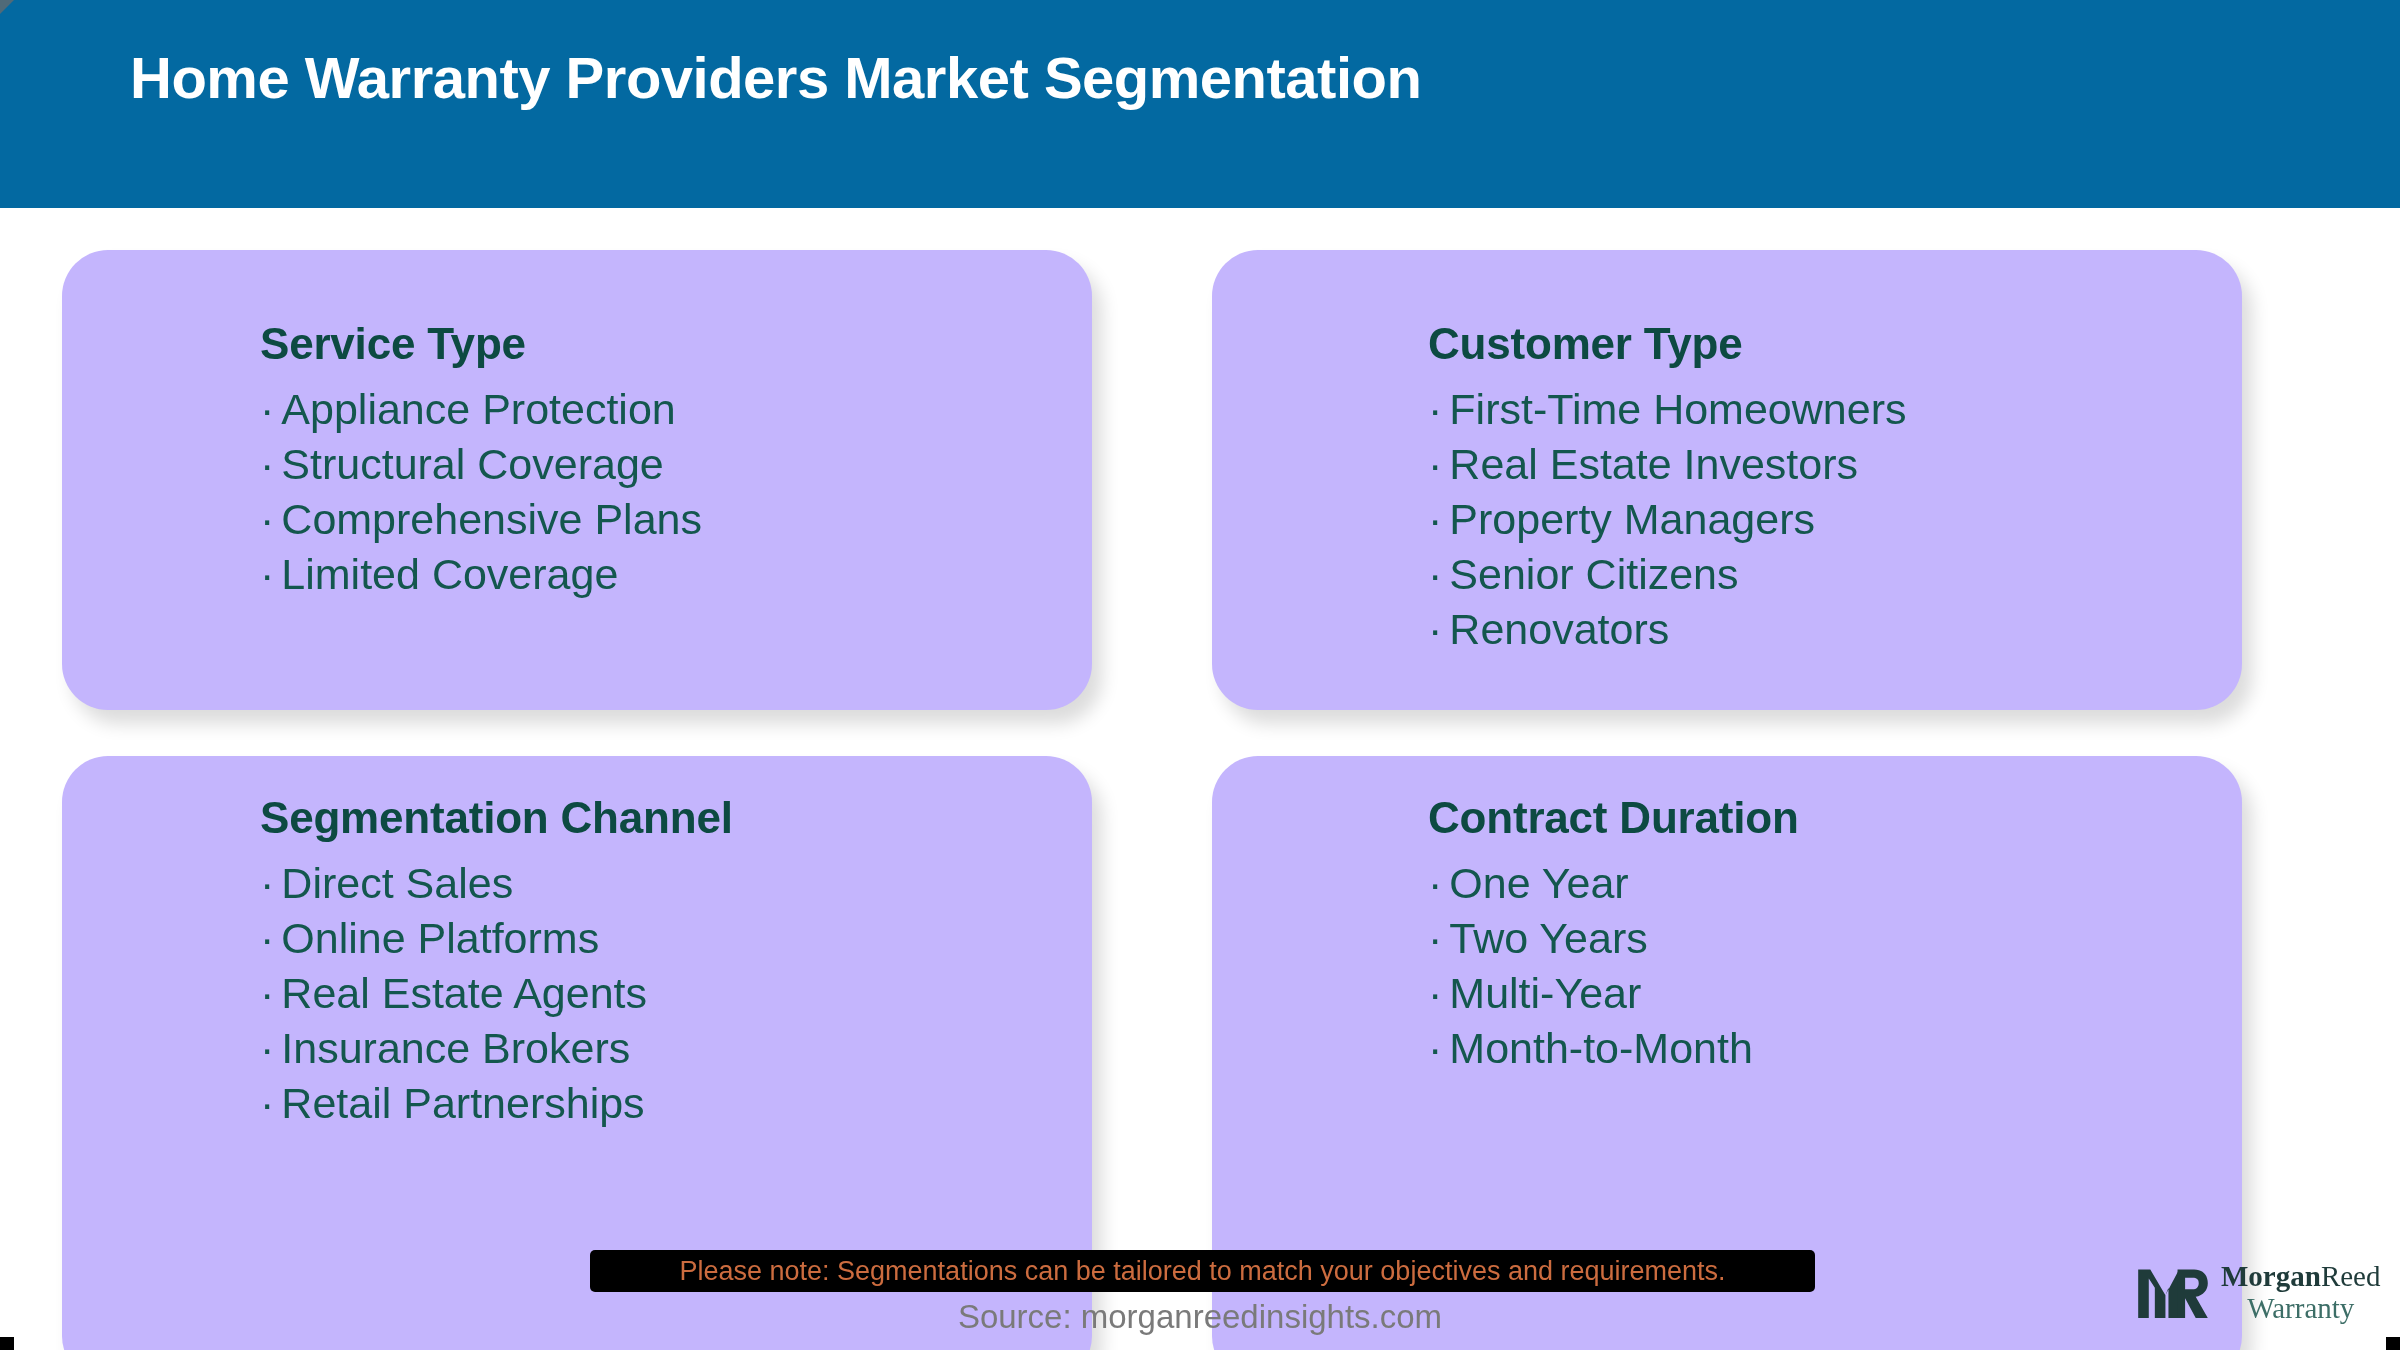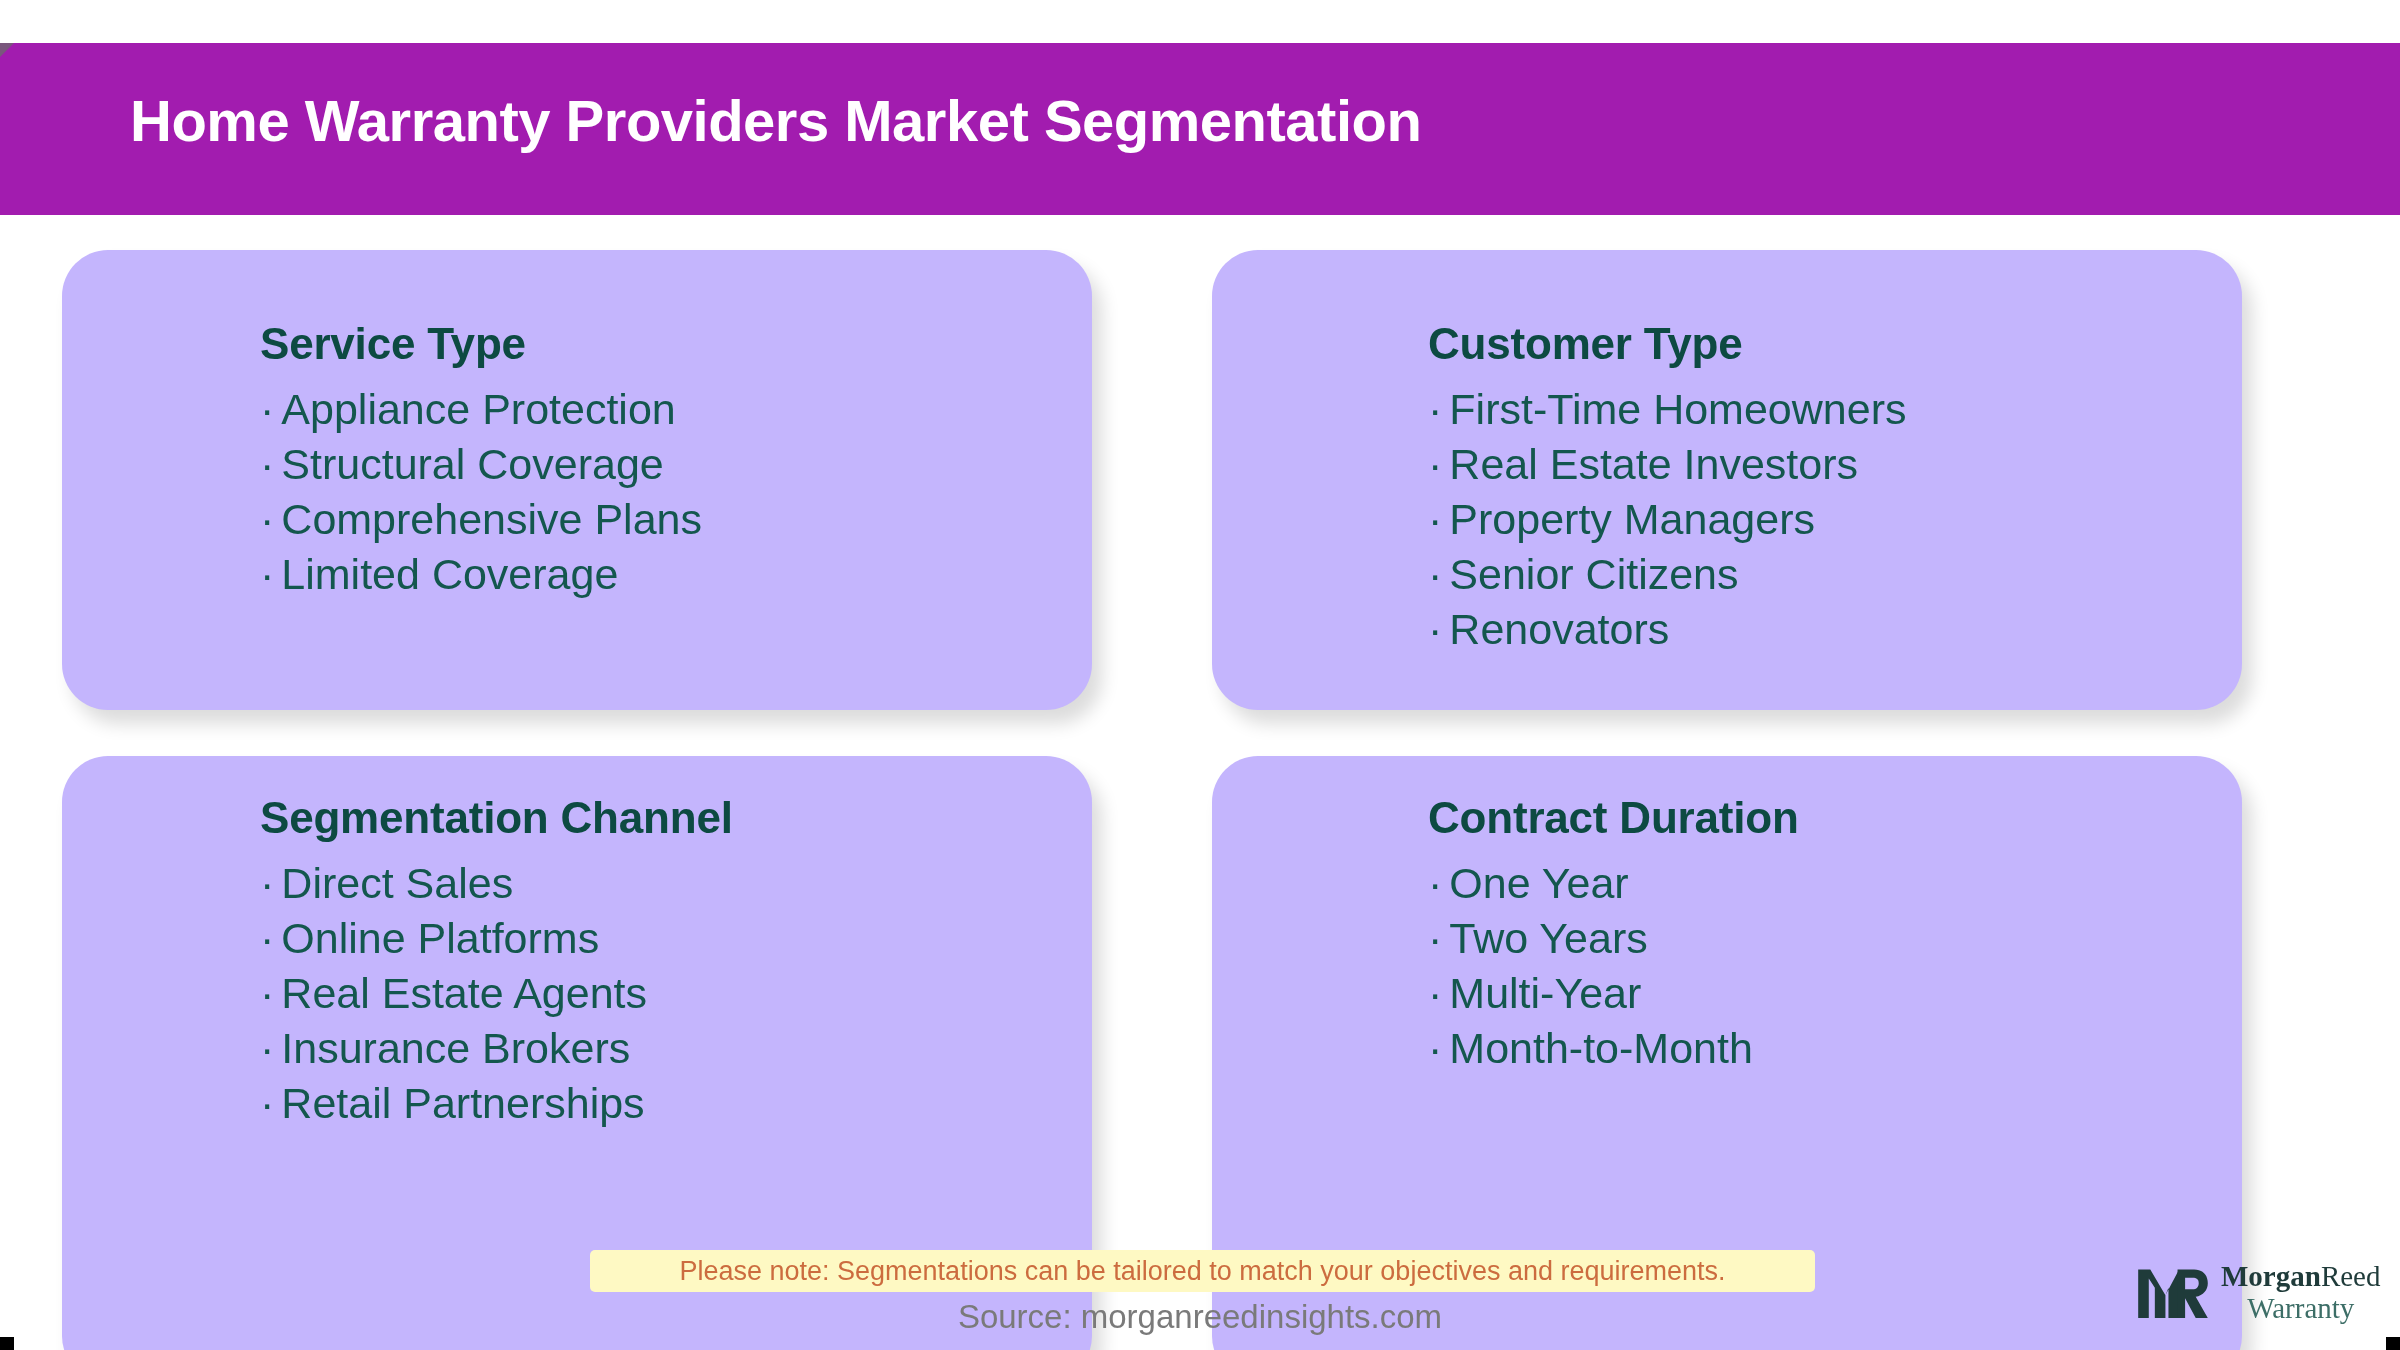--- a/index.html
+++ b/index.html
@@ -14,24 +14,23 @@
     overflow: hidden;
     position: relative;
   }
 
   
   .header-bar {
     position: absolute;
     left: 0;
     top: 0;
     width: 2400px;
-    height: 172px;
-    background: #a21caf;
+    height: 208px;
+    background: #0369a1;
     box-sizing: border-box;
-    margin-top: 43px;
   }
   .corner-nick {
     position: absolute;
     left: 0;
     top: 0;
     width: 0;
     height: 0;
     border-top: 14px solid #6b6b6b;
     border-right: 14px solid transparent;
     opacity: 0.75;
@@ -104,21 +103,21 @@
     margin-right: 7px;
   }
 
   
   .note-banner {
     position: absolute;
     left: 590px;
     top: 1250px;
     width: 1225px;
     height: 42px;
-    background: #fef9c3;
+    background: #000000;
     border-radius: 5px;
     display: flex;
     align-items: center;
     justify-content: center;
     box-sizing: border-box;
   }
   .note-text {
     font-size: 27px;
     color: #cc6c3f;
     white-space: nowrap;

